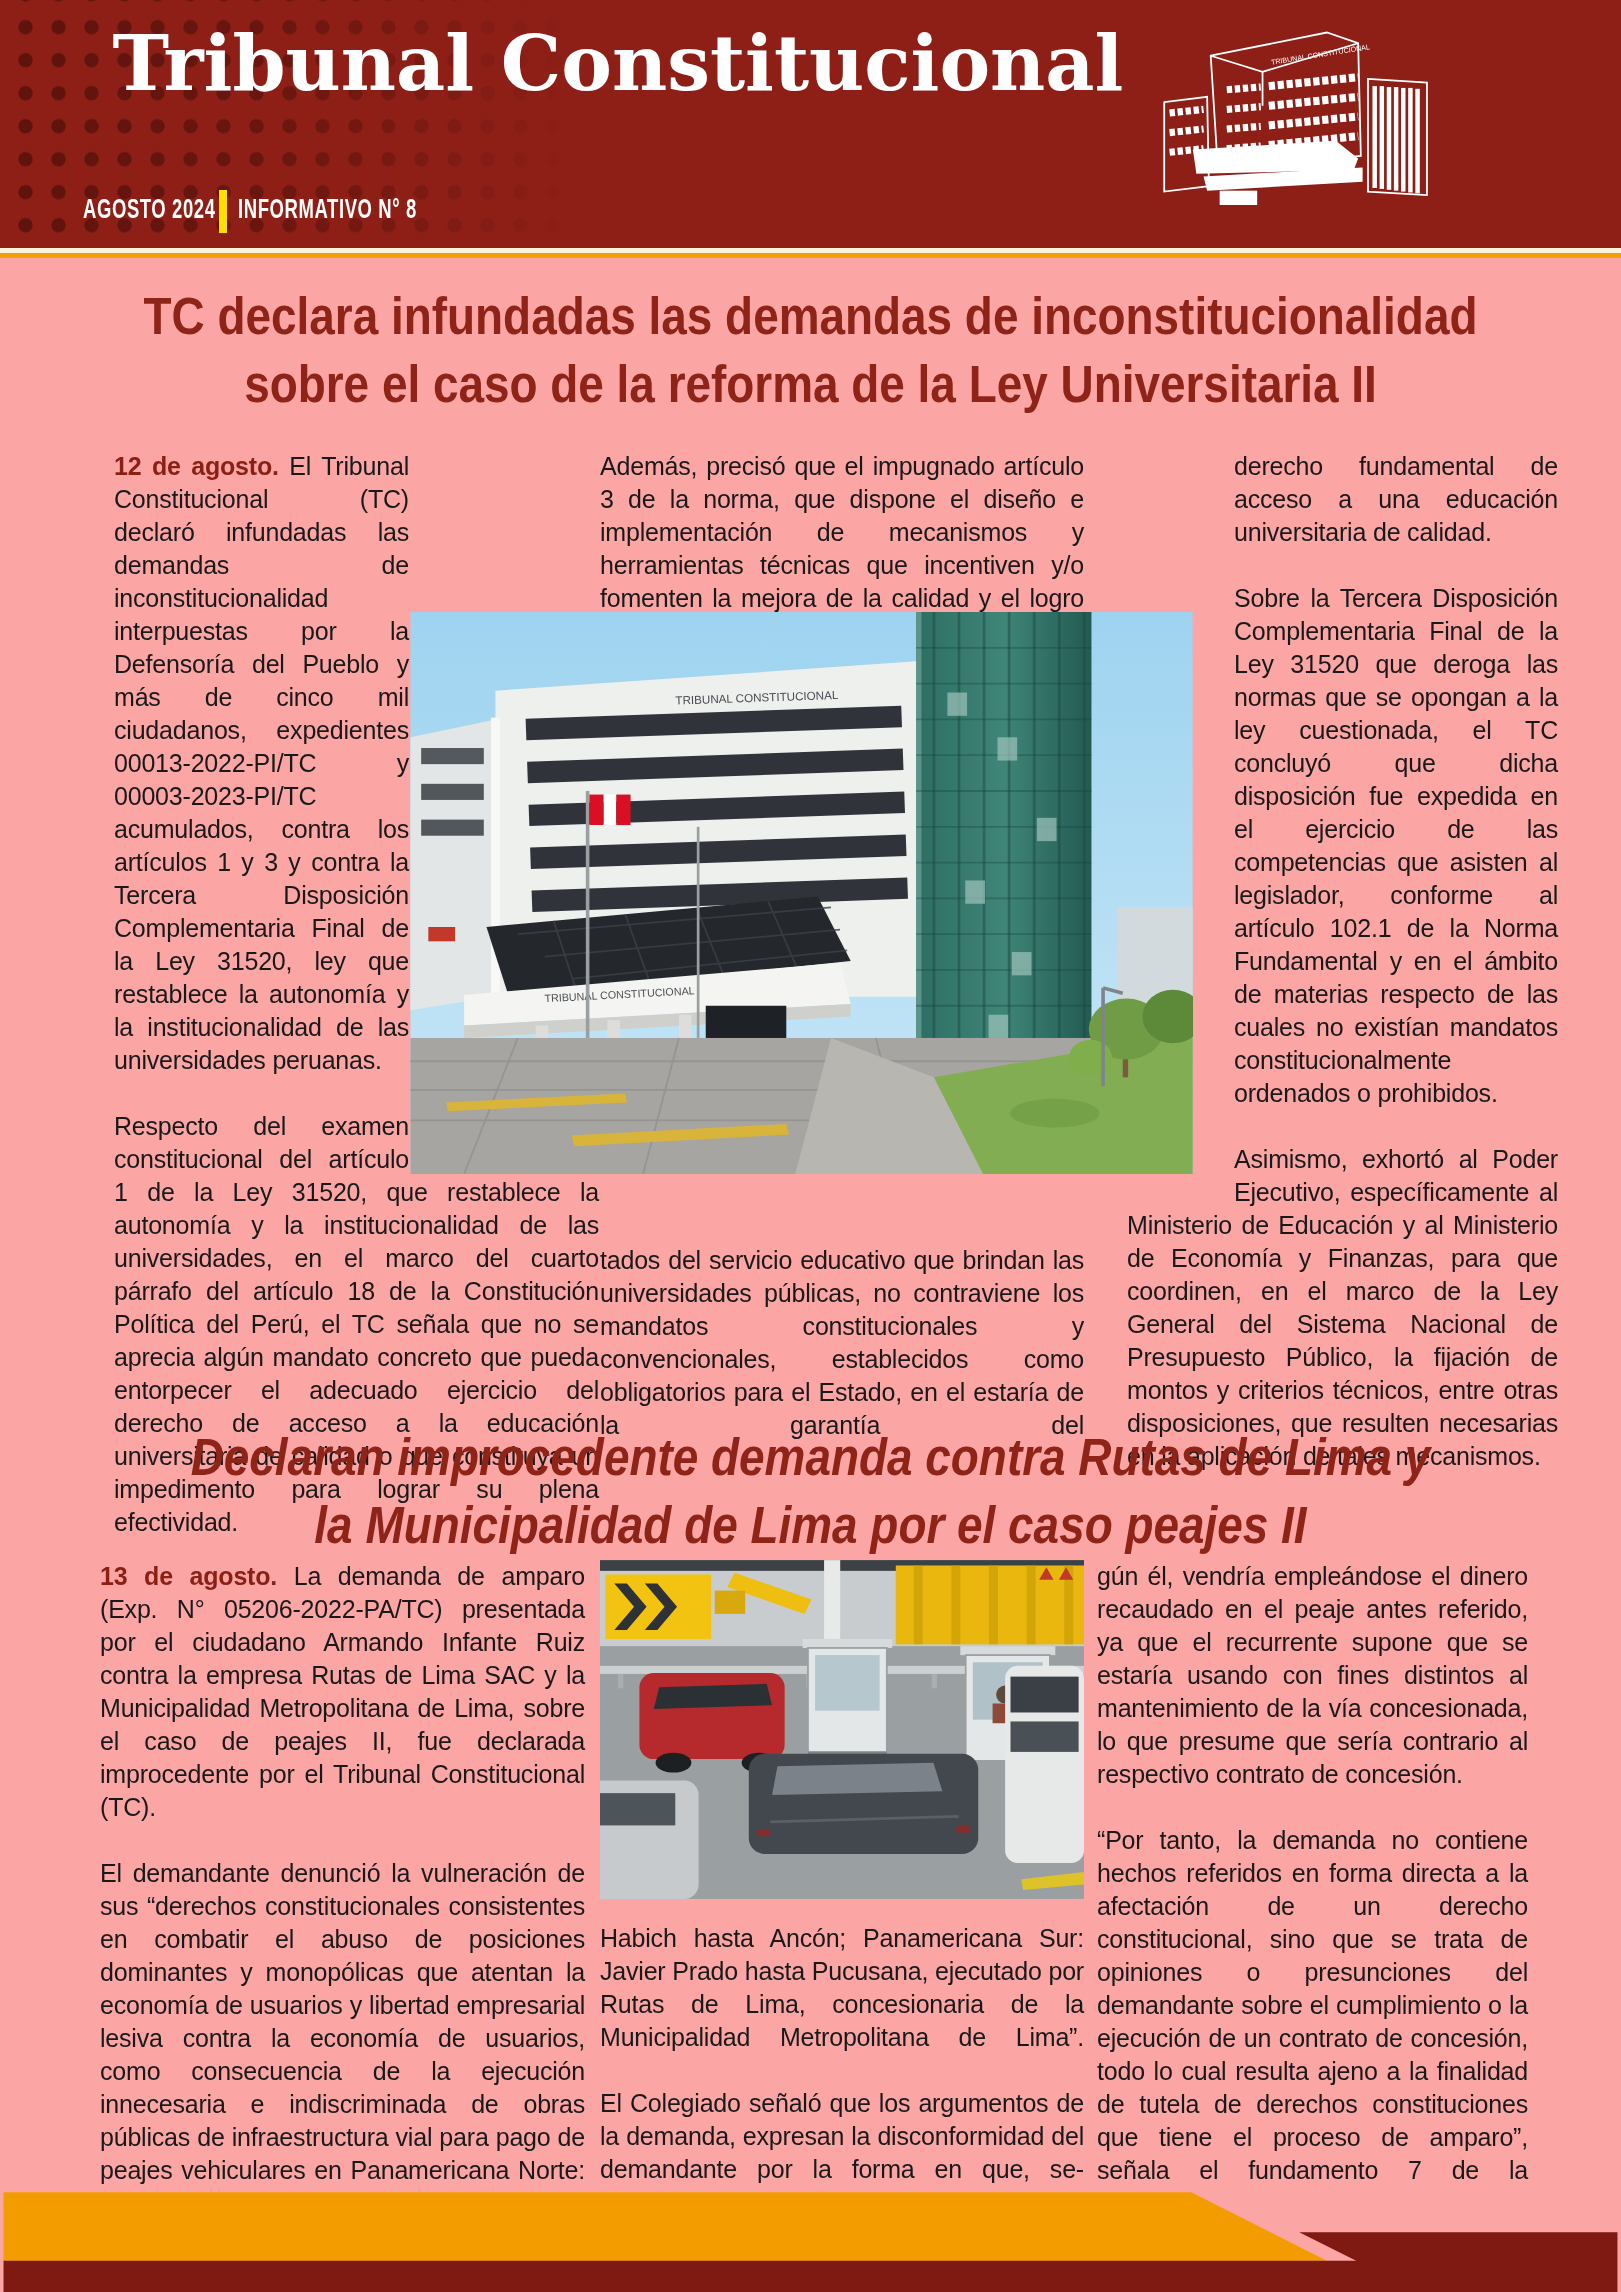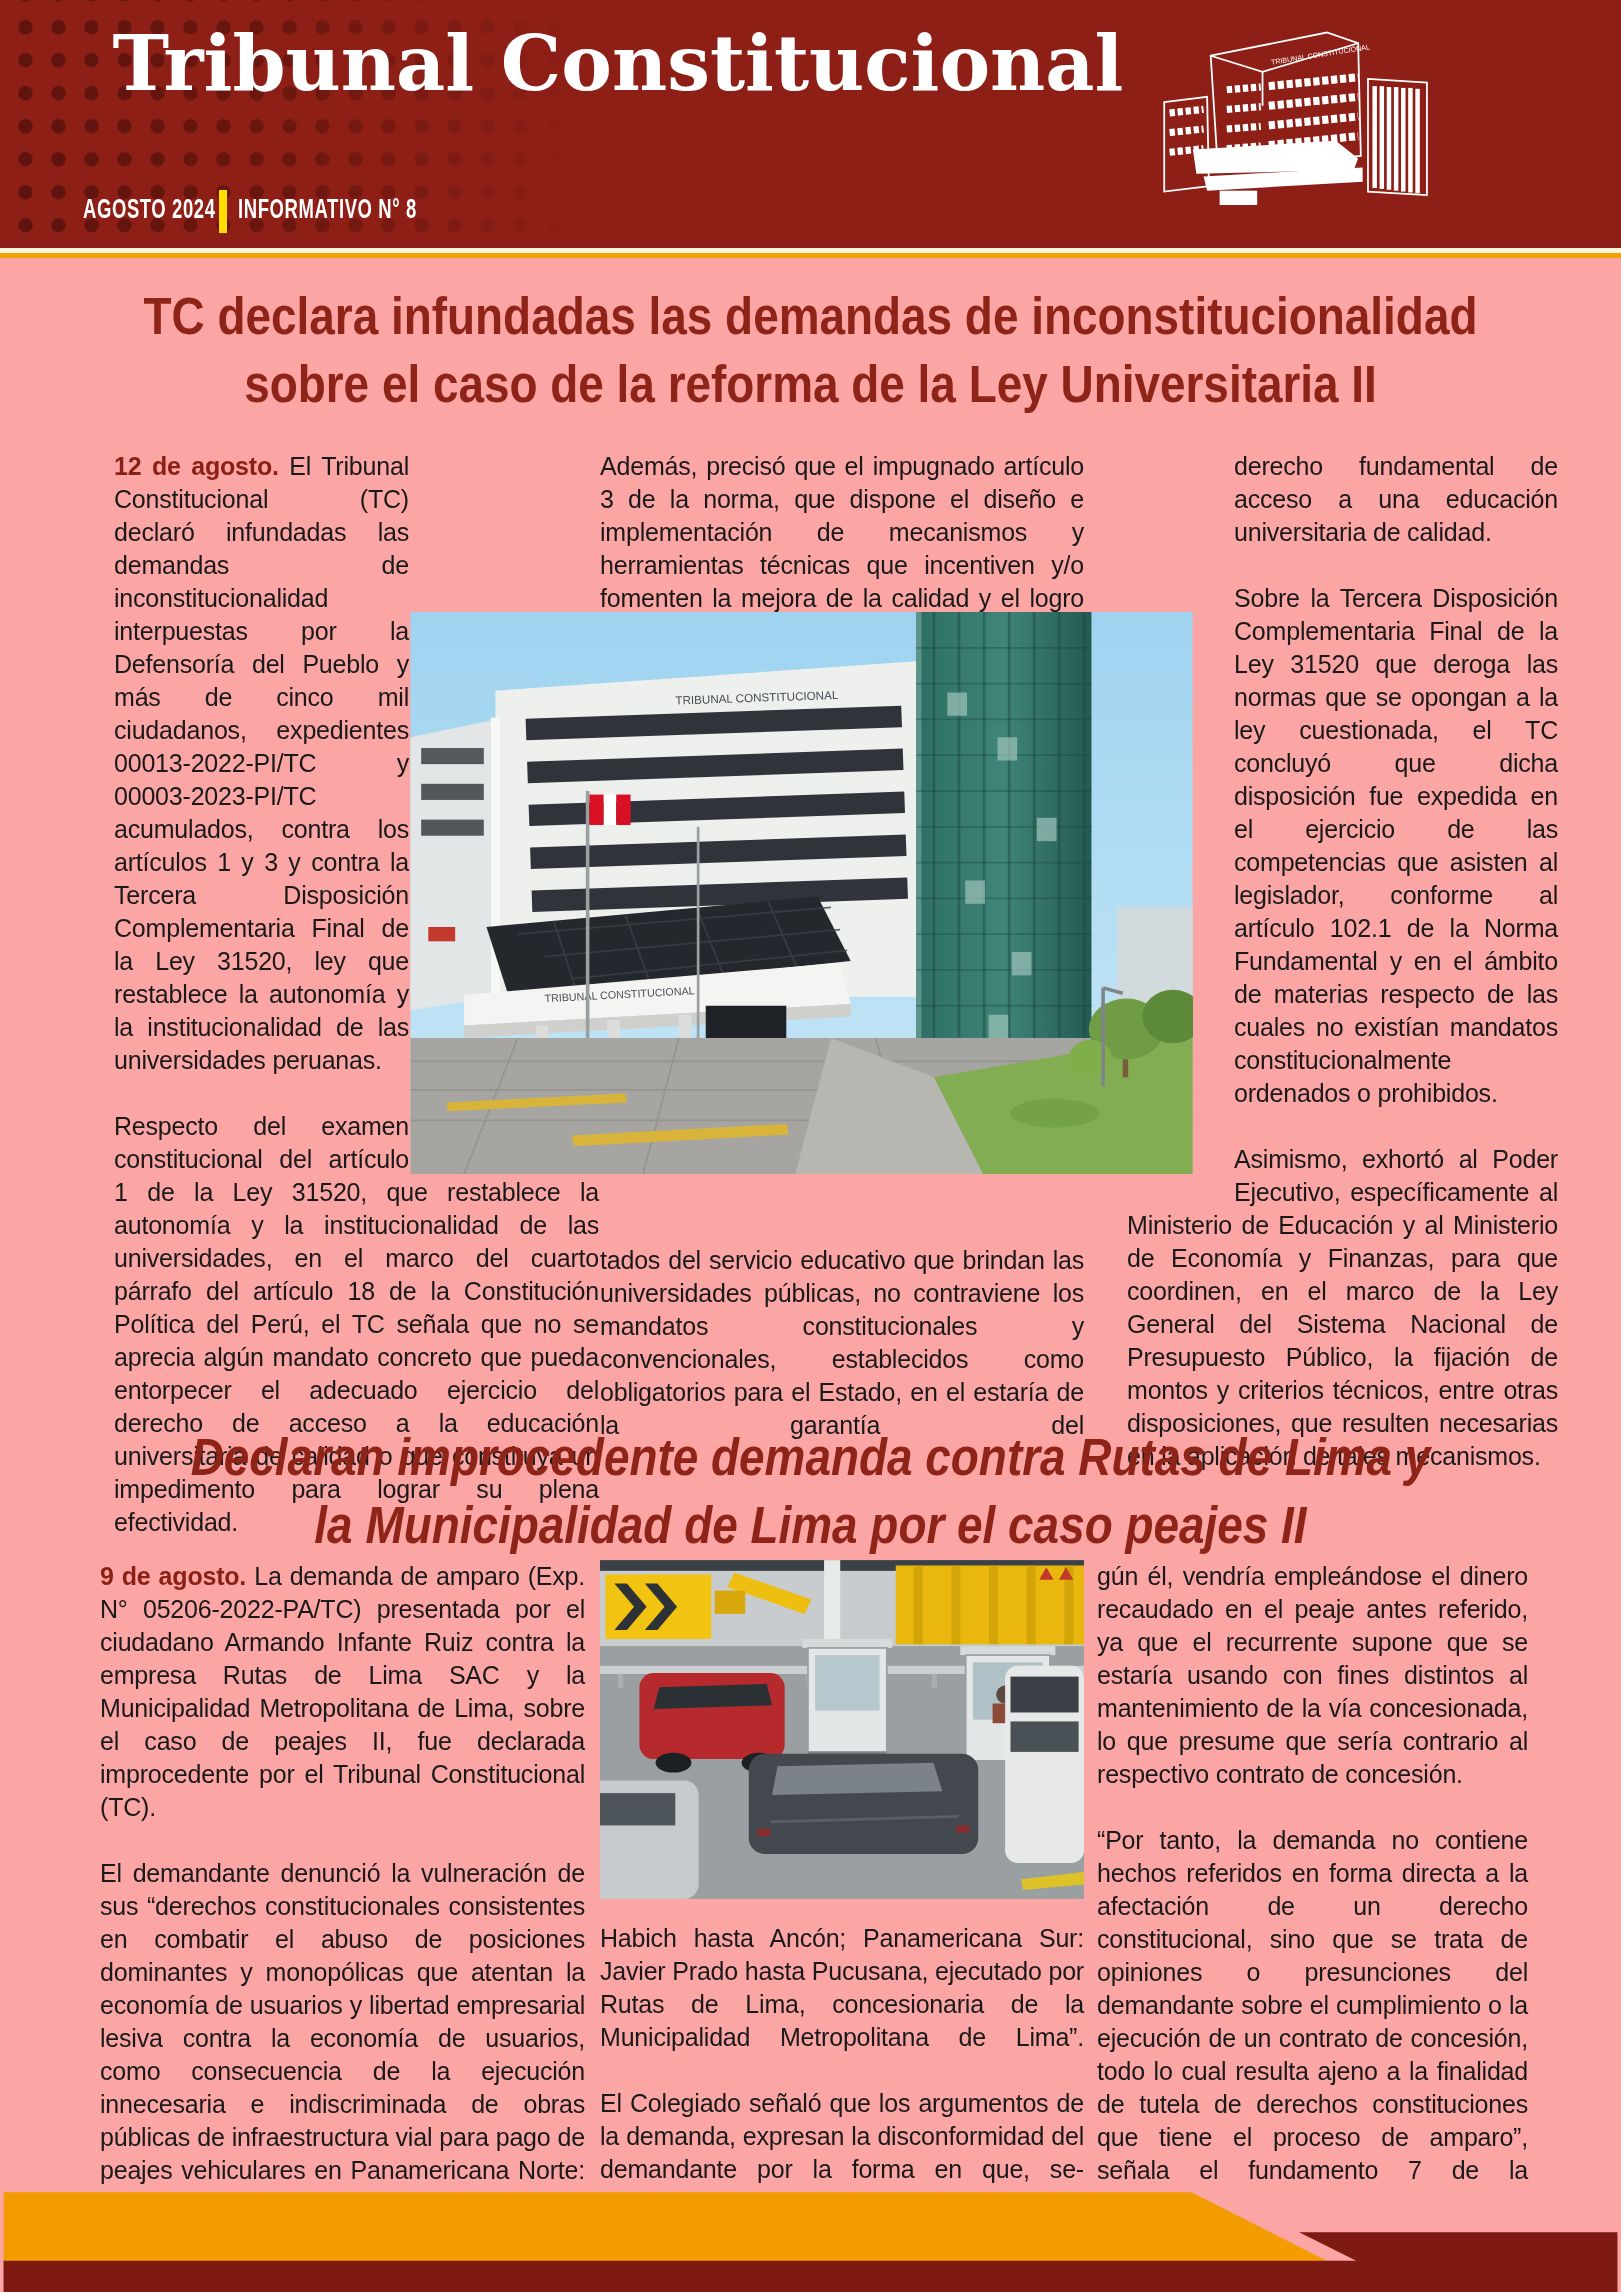--- a/index.html
+++ b/index.html
@@ -220,21 +220,21 @@
     </div>
   </div>
 
   <div class="title title2">
     <div class="tline">Declaran improcedente demanda contra Rutas de Lima y</div>
     <div class="tline">la Municipalidad de Lima por el caso peajes II</div>
   </div>
 
   <div class="a2">
     <div class="col c1">
-      <p><b class="lead">9 de agosto.</b>
+      <p><b class="lead">13 de agosto.</b>
         <span>La demanda de amparo (Exp. N° 05206-2022-PA/TC) presentada por el ciudadano Armando Infante Ruiz contra la empresa Rutas de Lima SAC y la Municipalidad Metropolitana de Lima, sobre el caso de peajes II, fue declarada improcedente por el Tribunal Constitucional (TC).</span><br><br><span class="jl">El demandante denunció la vulneración de sus “derechos constitucionales consistentes en combatir el abuso de posiciones dominantes y monopólicas que atentan la economía de usuarios y libertad empresarial lesiva contra la economía de usuarios, como consecuencia de la ejecución innecesaria e indiscriminada de obras públicas de infraestructura vial para pago de peajes vehiculares en Panamericana Norte: Desde</span></p>
     </div>
 
     <div class="col c2">
       
       <div class="photo2">
         <svg viewBox="0 0 540 378">
           <rect width="540" height="378" fill="#9aa0a2"></rect>
           <rect x="0" y="0" width="540" height="96" fill="#c8ccce"></rect>
           <rect x="0" y="0" width="540" height="12" fill="#3c4145"></rect>

